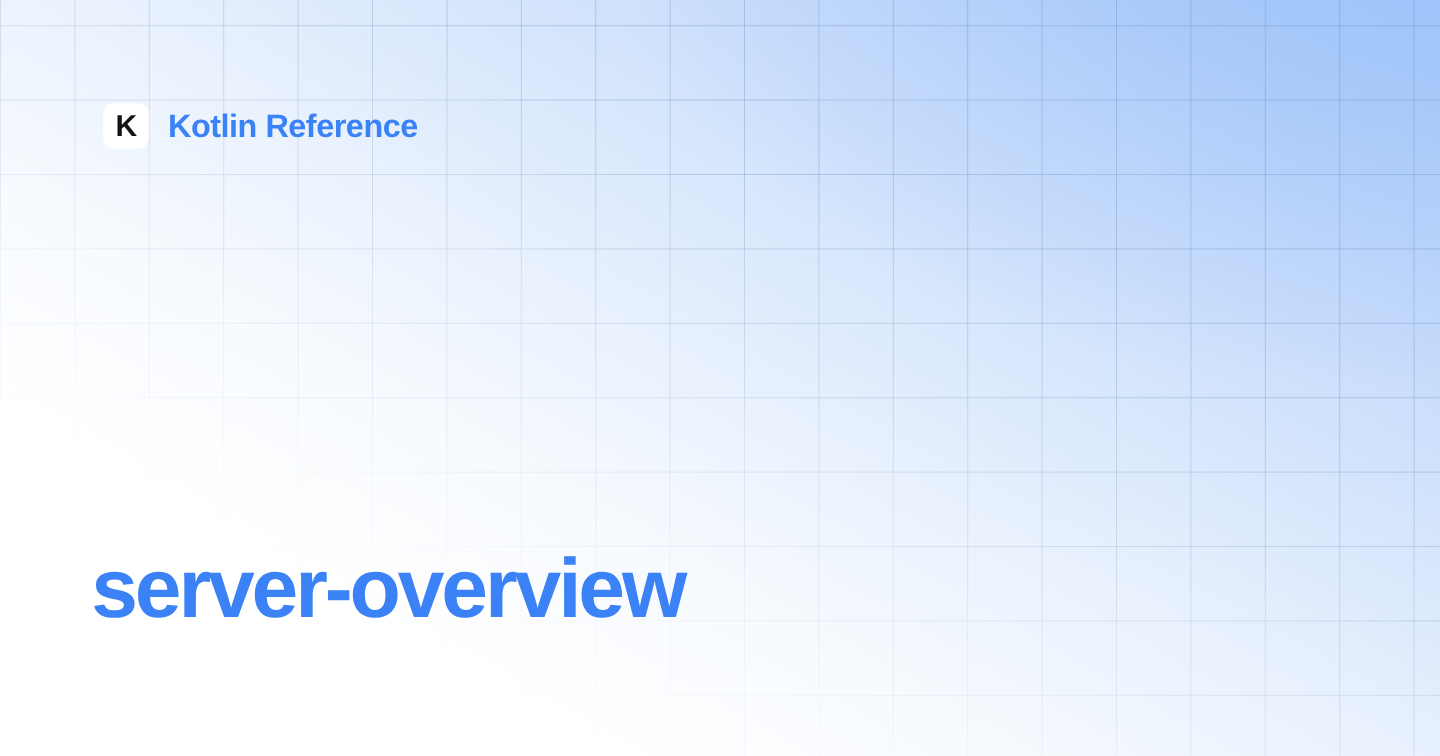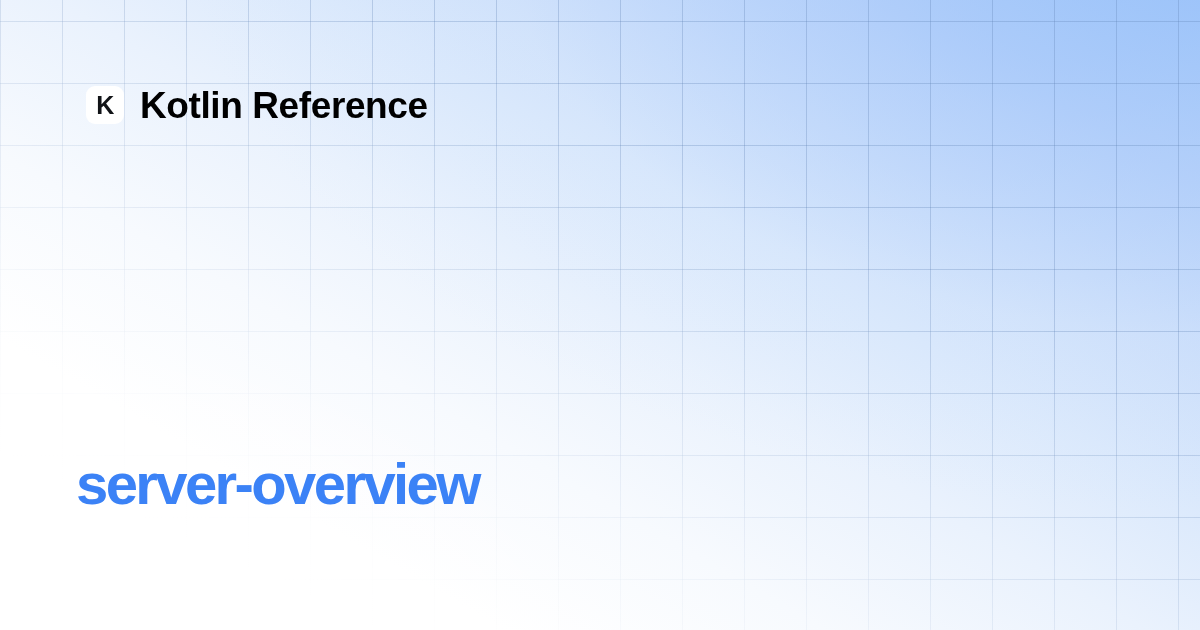--- a/index.html
+++ b/index.html
@@ -106,35 +106,35 @@
     font-family: "Liberation Sans", sans-serif;
     font-size: 25px;
     font-weight: bold;
     color: #111317;
     line-height: 1;
     letter-spacing: -0.5px;
   }
 
   .site-title {
     font-family: "Liberation Sans", sans-serif;
-    font-size: 37px;
+    font-size: 27px;
     font-weight: bold;
-    color: #000000;
+    color: #3b82f6;
     letter-spacing: -0.4px;
     line-height: 1;
     white-space: nowrap;
   }
 
   
   .page-title {
     position: absolute;
     left: 76px;
     top: 455px;
     font-family: "Liberation Sans", sans-serif;
-    font-size: 58px;
+    font-size: 70px;
     font-weight: bold;
     color: #3b82f6;
     letter-spacing: -2.6px;
     line-height: 1;
     white-space: nowrap;
   }
 </style>
 </head>
 <body>
 

